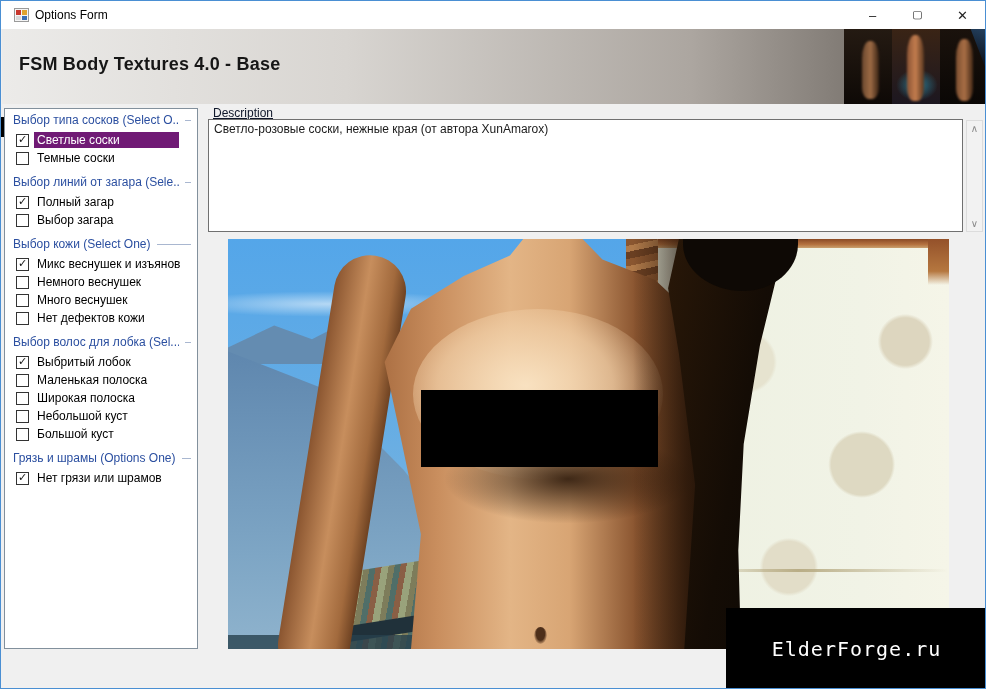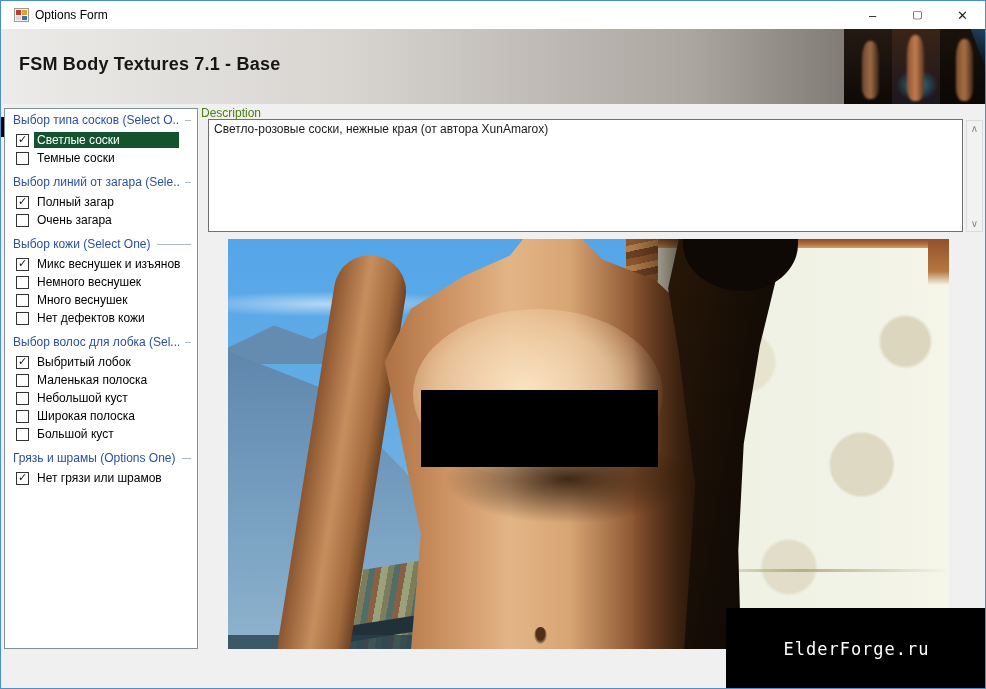--- a/index.html
+++ b/index.html
@@ -35,23 +35,23 @@
   
   .sidebar { position:absolute; left:3px; top:107px; width:194px; height:541px; background:#ffffff; border:1px solid #82909c; padding:4px 4px 0 4px; overflow:hidden; }
   .group-heading { display:flex; align-items:center; height:14px; margin:0 2px 4px 4px; white-space:nowrap; overflow:hidden; }
   .group-heading .gh-text { font-size:12px; color:#2b4fa0; flex:0 1 auto; overflow:hidden; white-space:nowrap; }
   .group-heading .gh-line { flex:1 0 6px; height:1px; background:#a9b7d0; margin-left:6px; }
   .group { margin-bottom:8px; }
   .opt-row { display:flex; align-items:center; height:18px; padding-left:7px; }
   .checkbox { width:13px; height:13px; background:#fff; border:1px solid #333; margin-right:5px; flex:0 0 13px; position:relative; font-size:11px; line-height:11px; text-align:center; color:#111; }
   .checkbox span { position:relative; top:-0.5px; }
   .opt-label { font-size:12px; color:#000; padding:1px 3px; white-space:nowrap; }
-  .opt-row.selected .opt-label { background:#14532d; color:#fff; flex:1 1 auto; margin-right:14px; }
-  
-  .desc-label { position:absolute; left:200px; top:105px; font-size:12px; color:#4d7c0f; }
+  .opt-row.selected .opt-label { background:#701a75; color:#fff; flex:1 1 auto; margin-right:14px; }
+  
+  .desc-label { position:absolute; left:212px; top:105px; font-size:12px; color:#0f172a;text-decoration:underline; }
   .desc-box { position:absolute; left:207px; top:118px; width:755px; height:113px; background:#fff; border:1px solid #707070; padding:2px 5px; font-size:12px; color:#1a1a1a; overflow:hidden; }
   .desc-scrollbar { position:absolute; left:965px; top:119px; width:17px; height:112px; background:#f2f2f2; border:1px solid #dcdcdc; }
   .scroll-arrow { position:absolute; left:0; width:15px; height:15px; display:flex; align-items:center; justify-content:center; color:#8a8a8a; font-size:10px; }
   .scroll-arrow.up { top:0; }
   .scroll-arrow.down { bottom:0; }
   
   .preview { position:absolute; left:227px; top:238px; width:721px; height:410px; overflow:hidden; background:#6fb0e2; }
   .preview div { position:absolute; }
   .sky { left:0; top:0; width:460px; height:410px; background:linear-gradient(180deg,#54a6e9 0%,#66ade4 45%,#8ab8d9 100%); }
   .cloud { left:0; top:52px; width:250px; height:26px; background:radial-gradient(ellipse at 40% 50%, rgba(255,255,255,0.55), rgba(255,255,255,0) 70%); }
@@ -77,21 +77,21 @@
   .arm-right { left:78px; top:14px; width:72px; height:430px; transform:rotate(9deg); border-radius:36px; background:linear-gradient(90deg,#8a5530,#c78e5d 45%,#a26a3d 80%,#6e4222); }
   .shadow-side { left:405px; top:0; width:90px; height:410px; background:linear-gradient(90deg,rgba(30,16,6,0) 0%,rgba(30,16,6,0.75) 60%,rgba(20,10,4,0.95) 100%); }
   .arm-dark { left:432px; top:0; width:135px; height:410px; background:linear-gradient(100deg,#2a1808 0%,#140c05 55%,#0c0804 100%);
     clip-path:polygon(14% 0,72% 0,88% 7%,74% 26%,62% 50%,58% 76%,60% 100%,18% 100%,26% 60%,14% 28%,6% 12%); }
   .head-sil { left:455px; top:0; width:115px; height:52px; background:#0e0905; border-radius:0 0 48% 52%/0 0 90% 90%; }
   .underboob-shadow { left:215px; top:210px; width:250px; height:75px; background:radial-gradient(ellipse at 50% 40%, rgba(35,18,6,0.85) 0%, rgba(35,18,6,0) 70%); }
   .navel { left:306px; top:388px; width:13px; height:17px; background:radial-gradient(ellipse at 50% 40%, #4e2f1a 0 45%, rgba(120,80,50,0) 75%); border-radius:50%; }
   .censor-bar { left:193px; top:151px; width:237px; height:77px; background:#000; }
   
   .watermark { position:absolute; left:725px; top:607px; width:261px; height:82px; background:#000; display:flex; align-items:center; justify-content:center; }
-  .watermark span { font-family:"DejaVu Sans Mono", monospace; font-size:17px; color:#fff; letter-spacing:1px; }
+  .watermark span { font-family:"DejaVu Sans Mono", monospace; font-size:20px; color:#fff; letter-spacing:1px; }
   
   .edge-artifact { position:absolute; left:0; top:116px; width:3px; height:20px; background:#000; }
 </style>
 </head>
 <body>
 
 <div class="window">
 
   <div class="titlebar">
     <div class="app-icon">
@@ -108,21 +108,21 @@
       <div class="win-btn max">
           <span>▢</span>
         </div>
       <div class="win-btn">
           <span>✕</span>
         </div>
     </div>
   </div>
 
   <div class="header">
-    <div class="header-title">FSM Body Textures 7.1 - Base</div>
+    <div class="header-title">FSM Body Textures 4.0 - Base</div>
     <div class="banner">
       <div class="panel p1"></div>
       <div class="panel p2"></div>
       <div class="panel p3"></div>
       <div class="sky-tri"></div>
       <div class="glow"></div>
       <div class="fig f1"></div>
       <div class="fig f2"></div>
       <div class="fig f3"></div>
     </div>
@@ -156,21 +156,21 @@
       </div>
       <div class="items">
     <div class="opt-row">
       <span class="checkbox"><span>✓</span></span>
       <span class="opt-label">Полный загар</span>
     </div>
 
 
     <div class="opt-row">
       <span class="checkbox"><span></span></span>
-      <span class="opt-label">Очень загара</span>
+      <span class="opt-label">Выбор загара</span>
     </div>
   </div>
     </div>
 
     <div class="group">
       <div class="group-heading">
         <span class="gh-text">Выбор кожи (Select One)</span>
         <span class="gh-line"></span>
       </div>
       <div class="items">
@@ -208,26 +208,26 @@
       <span class="opt-label">Выбритый лобок</span>
     </div>
 
     <div class="opt-row">
       <span class="checkbox"><span></span></span>
       <span class="opt-label">Маленькая полоска</span>
     </div>
 
     <div class="opt-row">
       <span class="checkbox"><span></span></span>
+      <span class="opt-label">Широкая полоска</span>
+    </div>
+
+    <div class="opt-row">
+      <span class="checkbox"><span></span></span>
       <span class="opt-label">Небольшой куст</span>
-    </div>
-
-    <div class="opt-row">
-      <span class="checkbox"><span></span></span>
-      <span class="opt-label">Широкая полоска</span>
     </div>
 
     <div class="opt-row">
       <span class="checkbox"><span></span></span>
       <span class="opt-label">Большой куст</span>
     </div>
   </div>
     </div>
 
     <div class="group">

